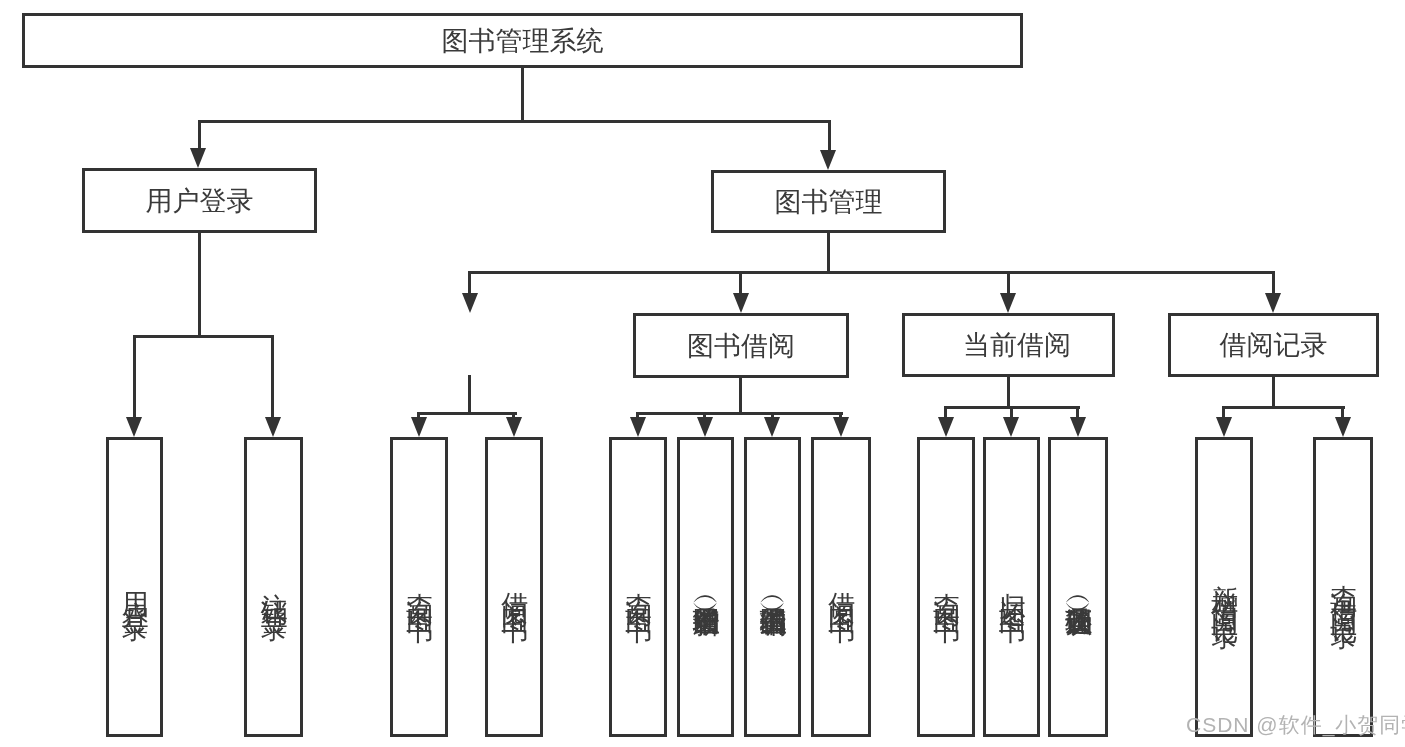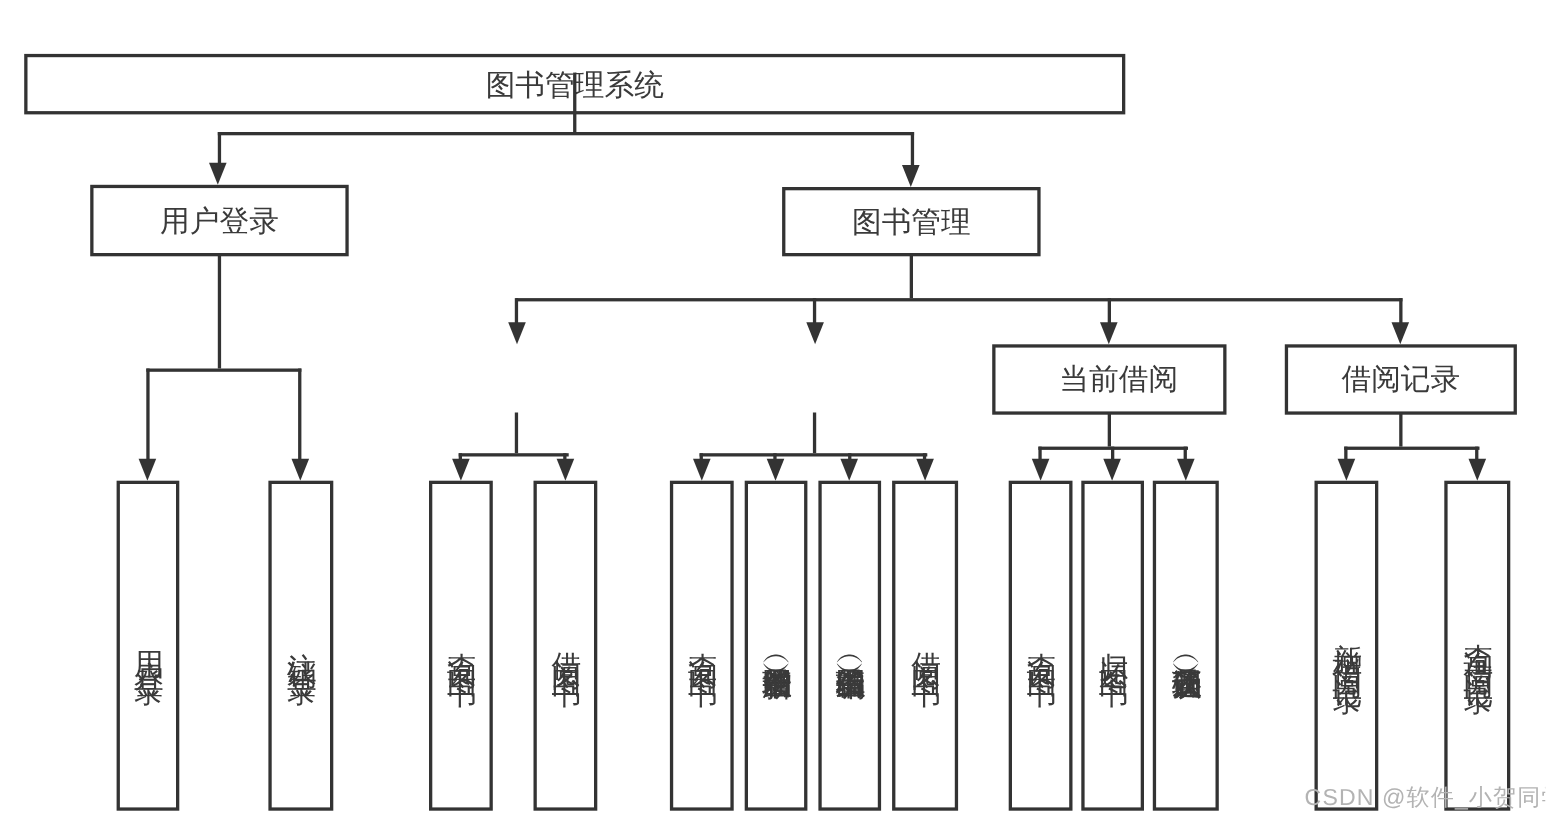--- a/index.html
+++ b/index.html
@@ -34,21 +34,21 @@
   
   .vl { position: absolute; width: 3px; background: #333333; }
   .hl { position: absolute; height: 3px; background: #333333; }
   .ar {
     position: absolute; width: 0; height: 0;
     border-left: 8px solid transparent;
     border-right: 8px solid transparent;
     border-top: 20px solid #333333;
   }
   
-  .n-root    { left: 22px;  top: 13px;  width: 1001px; height: 55px; margin-top: 36px; }
+  .n-root    { left: 22px;  top: 13px;  width: 1001px; height: 55px; }
   .n-login   { left: 82px;  top: 168px; width: 235px;  height: 65px; }
   .n-mgmt    { left: 711px; top: 170px; width: 235px;  height: 63px; font-family: Liberation Mono, monospace; }
   .n-rec     { left: 363px; top: 313px; width: 214px;  height: 65px; }
   .n-bor     { left: 633px; top: 313px; width: 216px;  height: 65px; }
   .n-cur     { left: 902px; top: 313px; width: 213px;  height: 64px; padding-left: 17px; }
   .n-his     { left: 1168px;top: 313px; width: 211px;  height: 64px; }
   .lf        { top: 437px; height: 300px; }
   .l-a { left: 106px;  width: 57px; }
   .l-b { left: 244px;  width: 59px; }
   .l-c { left: 390px;  width: 58px; }
@@ -101,20 +101,21 @@
   <div class="hl" style="left:469px; top:271px; width:806px;"></div>
   <div class="vl" style="left:468px;  top:271px; height:24px;"></div>
   <div class="ar" style="left:462px;  top:293px;"></div>
   <div class="vl" style="left:739px;  top:271px; height:24px;"></div>
   <div class="ar" style="left:733px;  top:293px;"></div>
   <div class="vl" style="left:1007px; top:271px; height:24px;"></div>
   <div class="ar" style="left:1000px; top:293px;"></div>
   <div class="vl" style="left:1272px; top:271px; height:24px;"></div>
   <div class="ar" style="left:1265px; top:293px;"></div>
 
+  <div class="hbox n-bor">图书借阅</div>
   <div class="hbox n-cur">当前借阅</div>
   <div class="hbox n-his">借阅记录</div>
 
   <div class="vl" style="left:468px; top:375px; height:37px;"></div>
   <div class="hl" style="left:417px; top:412px; width:100px;"></div>
   <div class="vl" style="left:417px; top:412px; height:8px;"></div>
   <div class="ar" style="left:411px; top:417px;"></div>
   <div class="vl" style="left:512px; top:412px; height:8px;"></div>
   <div class="ar" style="left:506px; top:417px;"></div>
 

